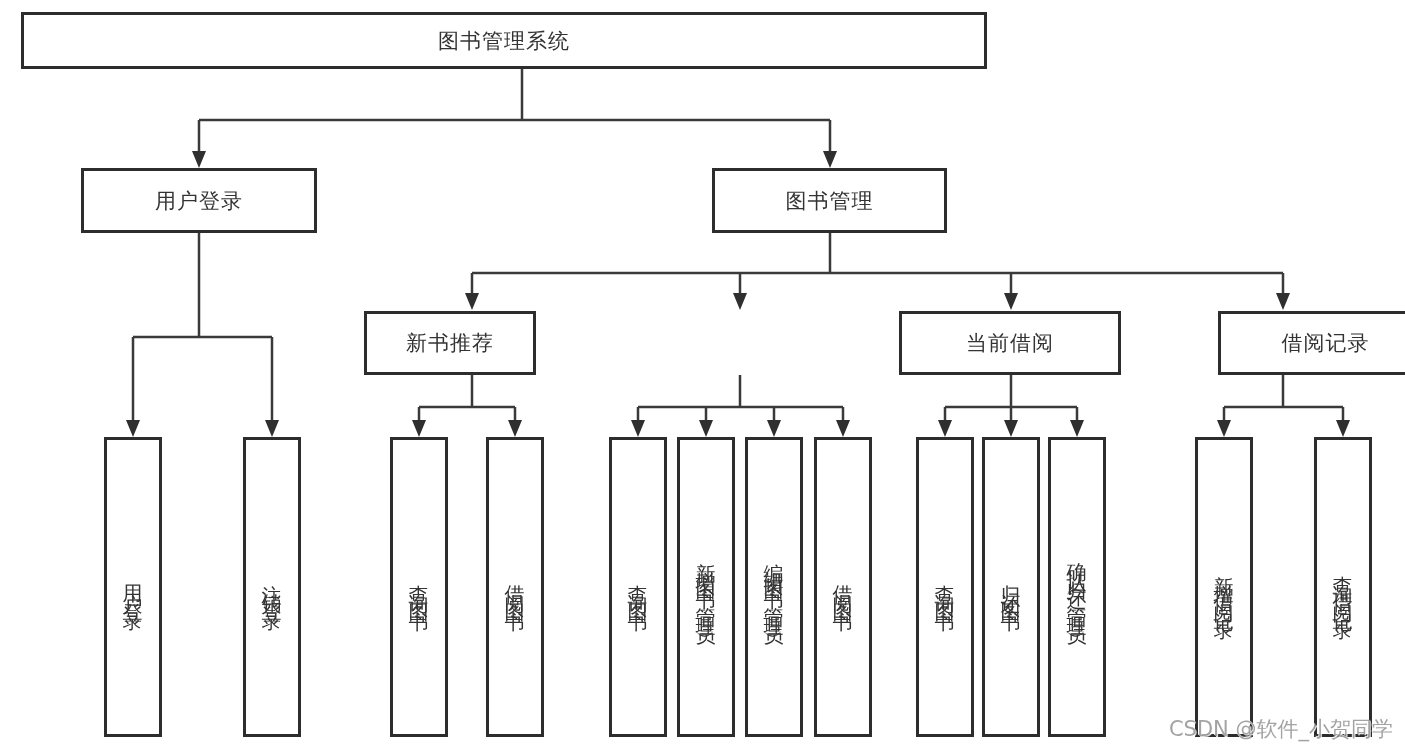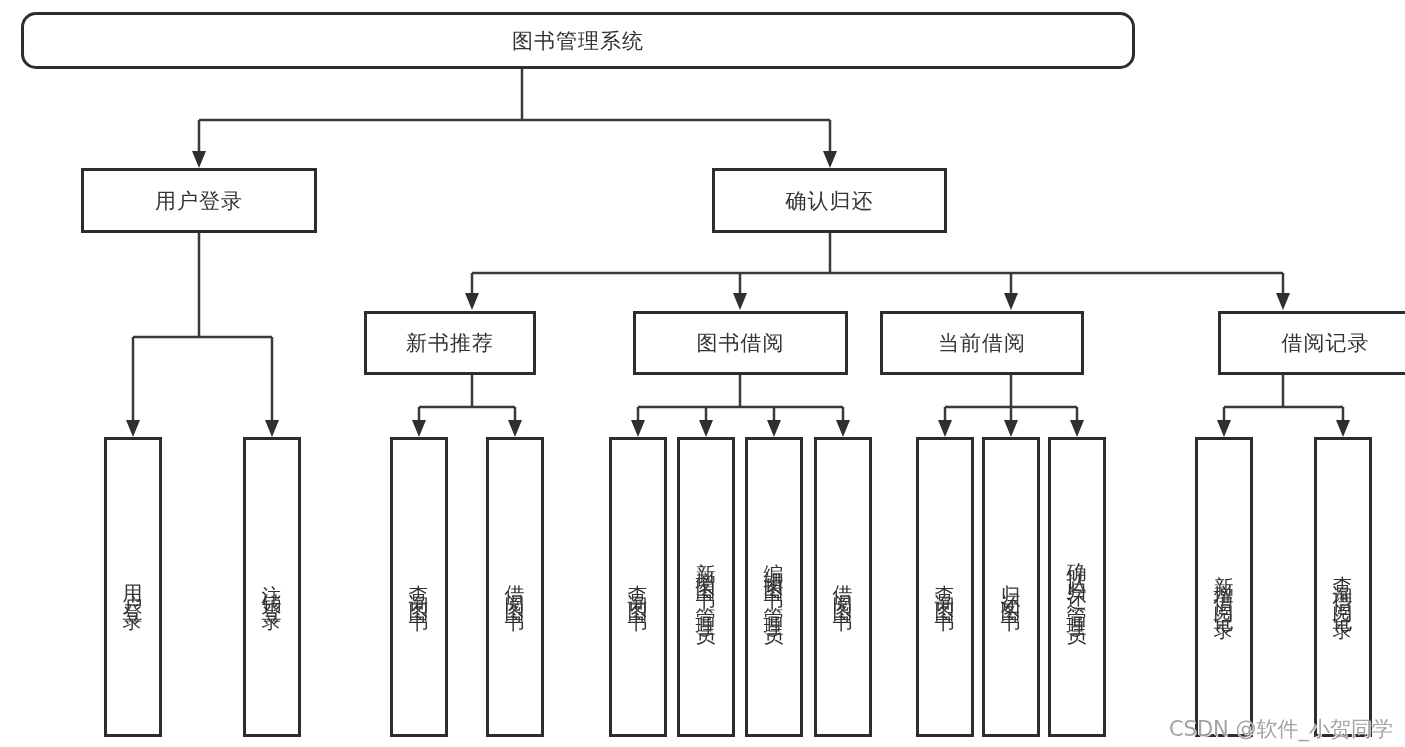--- a/index.html
+++ b/index.html
@@ -72,38 +72,35 @@
              M465 293 L479 293 L472 310 Z M733 293 L747 293 L740 310 Z
              M1004 293 L1018 293 L1011 310 Z M1276 293 L1290 293 L1283 310 Z
              M412 420 L426 420 L419 437 Z M508 420 L522 420 L515 437 Z
              M631 420 L645 420 L638 437 Z M699 420 L713 420 L706 437 Z
              M767 420 L781 420 L774 437 Z M836 420 L850 420 L843 437 Z
              M938 420 L952 420 L945 437 Z M1004 420 L1018 420 L1011 437 Z
              M1070 420 L1084 420 L1077 437 Z M1217 420 L1231 420 L1224 437 Z
              M1336 420 L1350 420 L1343 437 Z"></path>
   </svg>
 
-  <div class="node h" style="left:21px; top:12px; width:1114px; height:57px;border-radius:15px;">
+  <div class="node h" style="left:21px; top:12px; width:966px; height:57px;">
     <span class="lbl">图书管理系统</span>
   </div>
 
   <div class="node h" style="left:81px; top:168px; width:236px; height:65px;">
     <span class="lbl">用户登录</span>
   </div>
   <div class="node h" style="left:712px; top:168px; width:235px; height:65px;">
-    <span class="lbl">确认归还</span>
+    <span class="lbl">图书管理</span>
   </div>
 
   <div class="node h" style="left:364px; top:311px; width:172px; height:64px;">
     <span class="lbl">新书推荐</span>
   </div>
-  <div class="node h" style="left:633px; top:311px; width:215px; height:64px;">
-    <span class="lbl">图书借阅</span>
-  </div>
-  <div class="node h" style="left:880px; top:311px; width:204px; height:64px;">
+  <div class="node h" style="left:899px; top:311px; width:222px; height:64px;">
     <span class="lbl">当前借阅</span>
   </div>
   <div class="node h" style="left:1175px; top:311px; width:215px; height:64px;margin-left:43px;">
     <span class="lbl">借阅记录</span>
   </div>
 
   <div class="node v" style="left:104px; top:437px; width:58px; height:300px;">
     <span class="lbl">用户登录</span>
   </div>
   <div class="node v" style="left:243px; top:437px; width:58px; height:300px;">

